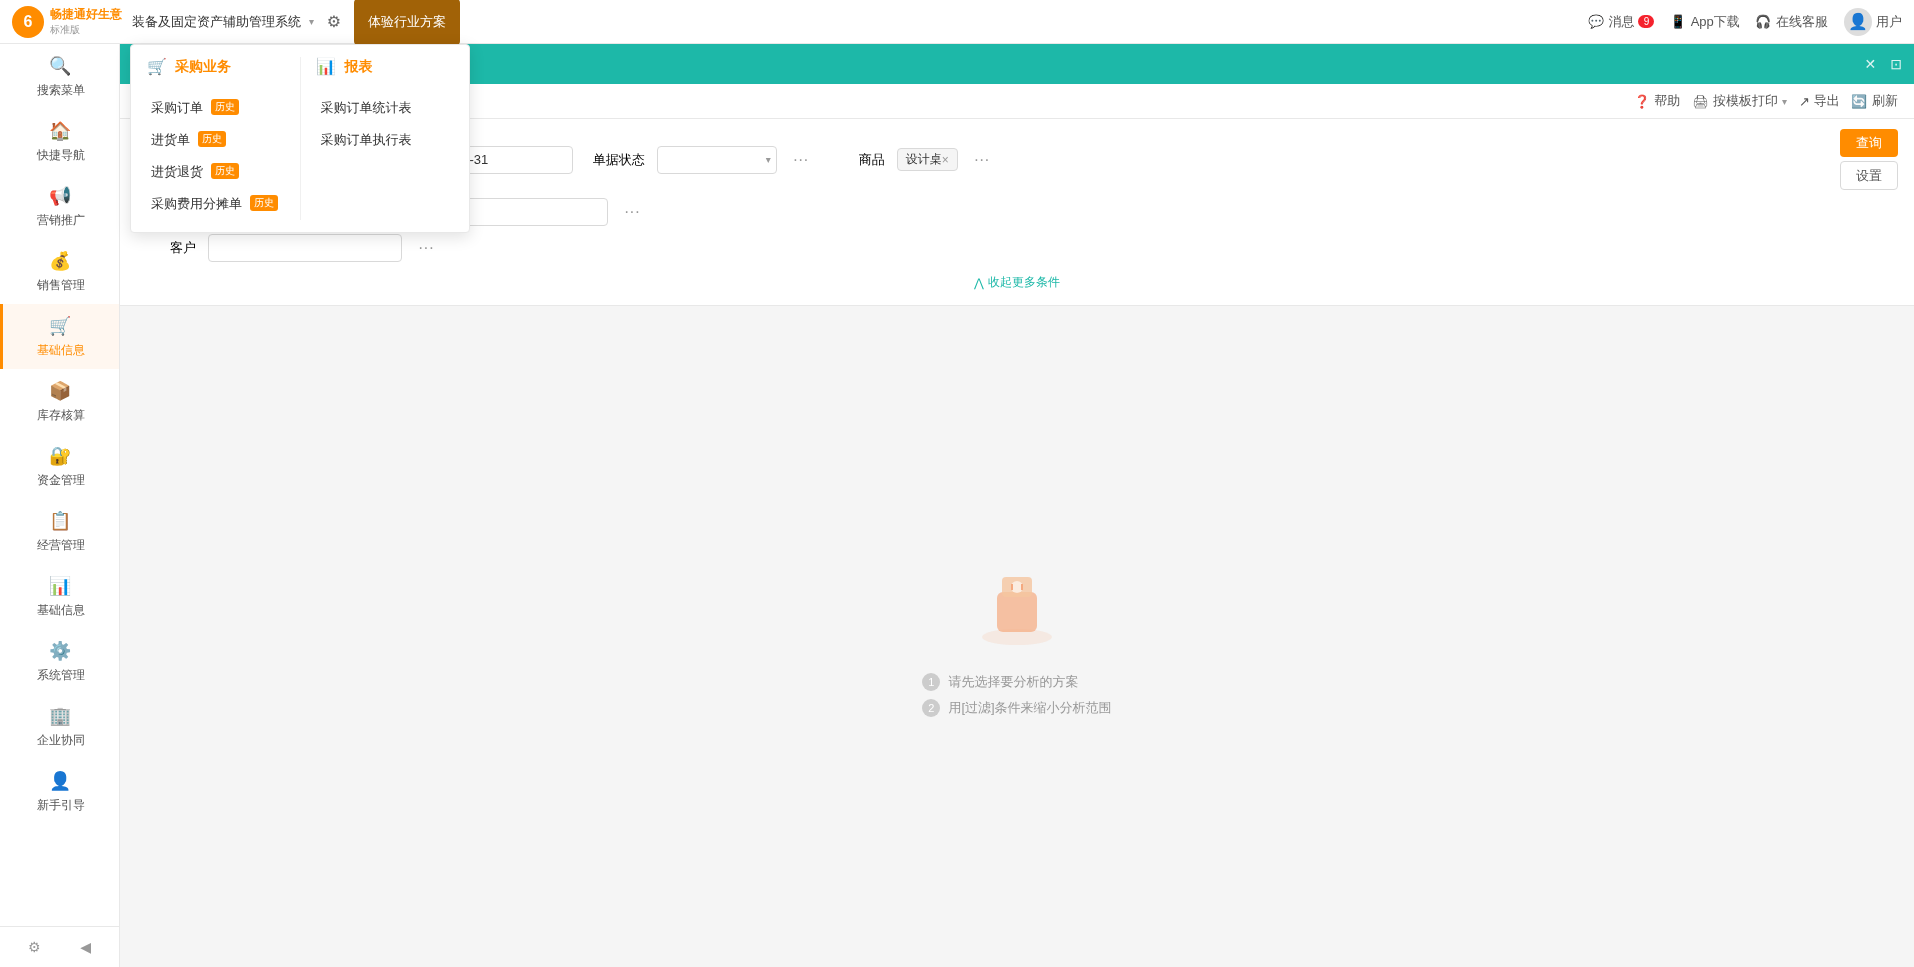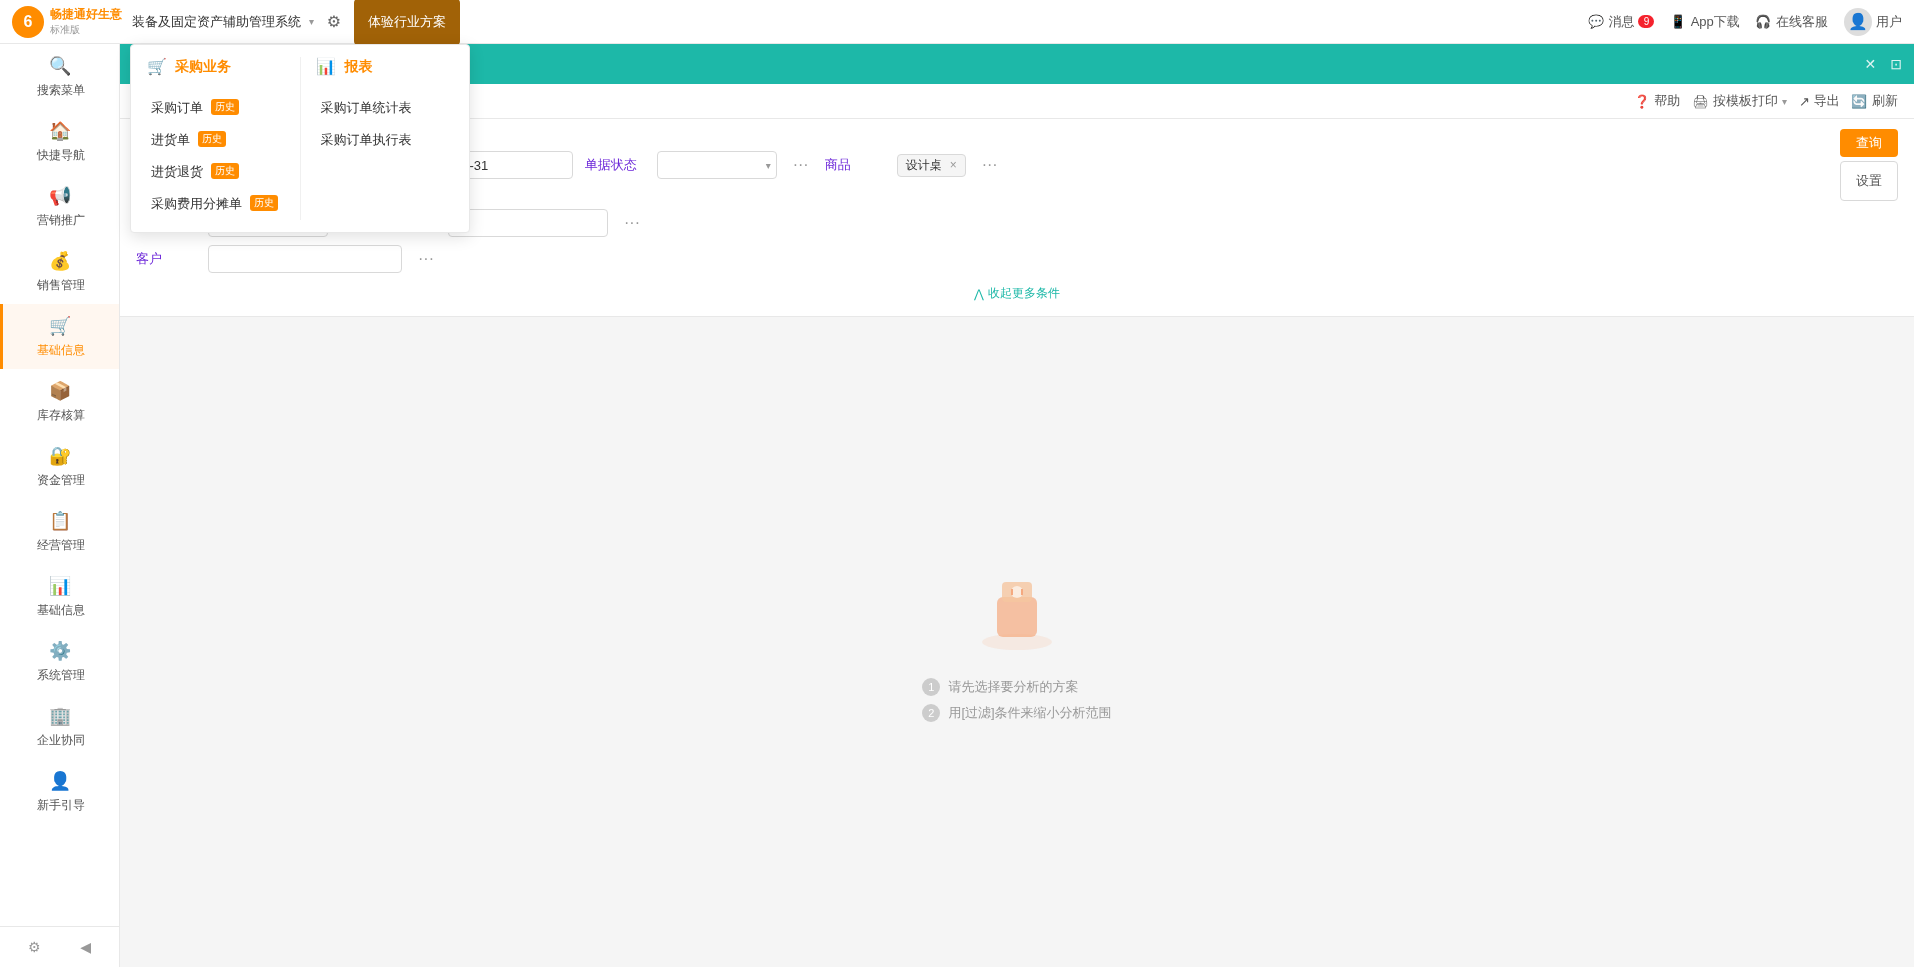--- a/index.html
+++ b/index.html
@@ -223,45 +223,46 @@
       border-bottom: 1px solid #e8e8e8;
     }
     .filter-row {
       display: flex;
       align-items: center;
       gap: 12px;
       margin-bottom: 8px;
     }
     .filter-row:last-child { margin-bottom: 0; }
     .filter-label {
-      color: #6d28d9;
+      color: #000000;
       font-size: 13px;
       white-space: nowrap;
       min-width: 60px;
+      text-align: right;
     }
     .filter-input {
       border: 1px solid #d9d9d9;
       border-radius: 4px;
       padding: 4px 8px;
       font-size: 13px;
       color: #333;
       background: #fff;
       min-width: 160px;
       height: 28px;
     }
     .filter-tag {
       display: inline-flex;
       align-items: center;
       background: #f5f5f5;
       border: 1px solid #d9d9d9;
       border-radius: 4px;
       padding: 2px 8px;
       font-size: 12px;
       color: #333;
-      gap: 8px;
+      gap: 0;
     }
     .filter-tag .remove { cursor: pointer; color: #999; }
     .filter-select {
       border: 1px solid #d9d9d9;
       border-radius: 4px;
       padding: 4px 24px 4px 8px;
       font-size: 13px;
       color: #333;
       background: #fff;
       height: 28px;
@@ -313,21 +314,21 @@
       height: 28px;
     }
     .btn-settings {
       background: #fff;
       color: #555;
       border: 1px solid #d9d9d9;
       border-radius: 4px;
       padding: 4px 12px;
       font-size: 13px;
       cursor: pointer;
-      height: 40px;
+      height: 29px;
     }
     .toolbar {
       display: flex;
       align-items: center;
       gap: 12px;
       padding: 8px 16px;
       background: #fff;
       border-bottom: 1px solid #e8e8e8;
       justify-content: flex-end;
     }

